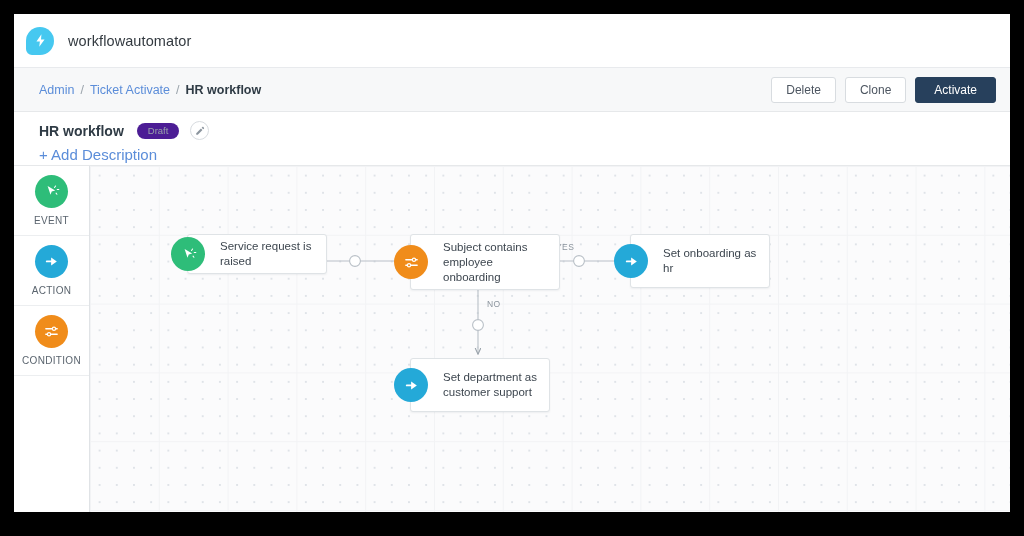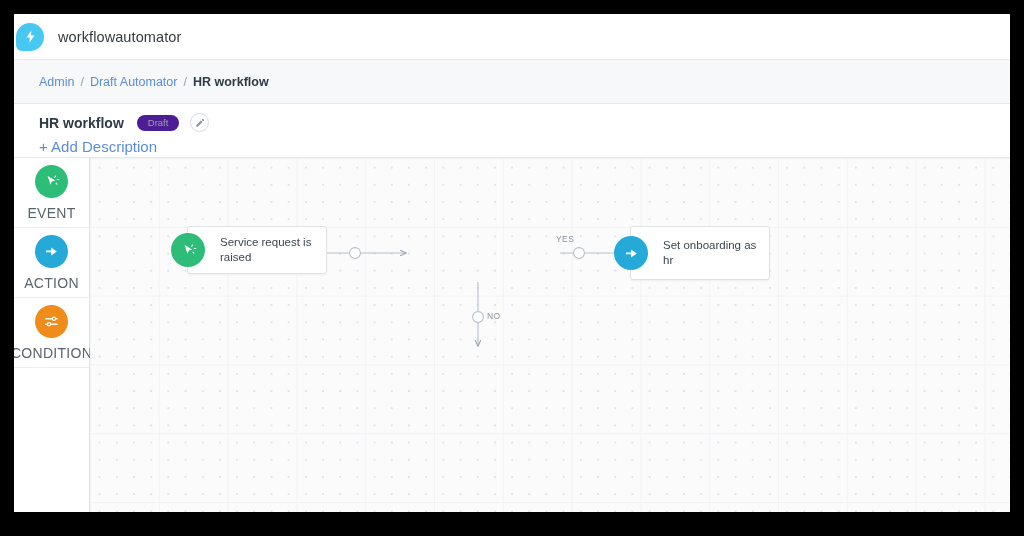--- a/index.html
+++ b/index.html
@@ -18,25 +18,25 @@
     left: 14px;
     top: 14px;
     width: 996px;
     height: 498px;
     background: #ffffff;
     overflow: hidden;
   }
 
   
   #app-bar {
-    height: 46px;
-    background: #ffffff;
-    display: flex;
-    align-items: center;
-    padding-left: 2px;
+    height: 54px;
+    background: #ffffff;
+    display: flex;
+    align-items: center;
+    padding-left: 12px;
     border-bottom: 1px solid #e8eaed;
   }
   #app-logo {
     width: 28px; height: 28px;
     background: #46c8f0;
     border-radius: 14px 14px 14px 6px;
     display: flex; align-items: center; justify-content: center;
     flex: none;
   }
   #app-logo svg { display: block; }
@@ -153,21 +153,21 @@
     justify-content: center;
     cursor: pointer;
   }
   .palette-icon {
     width: 33px; height: 33px;
     border-radius: 50%;
     display: flex; align-items: center; justify-content: center;
   }
   .palette-label {
     margin-top: 7px;
-    font-size: 14px;
+    font-size: 10px;
     color: #5a646e;
     letter-spacing: .3px;
   }
 
   
   #flow-canvas {
     position: relative;
     flex: 1;
     background-color: #fbfbfc;
     background-image:
@@ -230,25 +230,30 @@
         <path d="M13.5 2 L5.5 13.5 H11 L10 22 L18.5 10.2 H12.8 L13.5 2 Z" fill="#ffffff"></path>
       </svg>
     </div>
     <div id="app-title-text">workflowautomator</div>
   </div>
 
   <div id="breadcrumb-bar">
     <div id="breadcrumb">
       <a class="crumb-link">Admin</a>
       <span class="crumb-sep">/</span>
-      <a class="crumb-link">Draft Automator</a>
+      <a class="crumb-link">Ticket Activate</a>
       <span class="crumb-sep">/</span>
       <span class="crumb-current">HR workflow</span>
     </div>
 
+    <div id="header-actions">
+      <button class="hdr-btn">Delete</button>
+      <button class="hdr-btn">Clone</button>
+      <button class="hdr-btn primary">Activate</button>
+    </div>
   </div>
 
   <div id="title-block">
     <div id="title-row">
       <span id="flow-title">HR workflow</span>
       <span id="status-badge">Draft</span>
       <span id="edit-title-button">
         <svg width="10" height="10" viewBox="0 0 24 24" aria-hidden="true">
           <path d="M3 17.3 L14.2 6.1 L17.9 9.8 L6.7 21 H3 Z" fill="#8b949d"></path>
           <path d="M16 4.3 L17.7 2.6 C18.4 1.9 19.4 1.9 20.1 2.6 L21.4 3.9 C22.1 4.6 22.1 5.6 21.4 6.3 L19.7 8 Z" fill="#8b949d"></path>
@@ -313,41 +318,63 @@
         <circle cx="265" cy="95" r="5.4" fill="#ffffff" stroke="#b9c0c7" stroke-width="1.1"></circle>
 
         <line x1="470" y1="95" x2="536" y2="95" stroke="#b9c0c7" stroke-width="1.1" marker-end="url(#arrow)"></line>
         <circle cx="489" cy="95" r="5.4" fill="#ffffff" stroke="#b9c0c7" stroke-width="1.1"></circle>
 
         <line x1="388" y1="124" x2="388" y2="188" stroke="#b9c0c7" stroke-width="1.1" marker-end="url(#arrow)"></line>
         <circle cx="388" cy="159" r="5.4" fill="#ffffff" stroke="#b9c0c7" stroke-width="1.1"></circle>
       </svg>
 
       <span class="edge-label" style="left:466px; top:76px;">YES</span>
-      <span class="edge-label" style="left:397px; top:133px;margin-top:20px;">NO</span>
-
-      <div class="flow-node" style="left:97px; top:68px; width:140px; height:48px;">
+      <span class="edge-label" style="left:397px; top:133px;">NO</span>
+
+      <div class="flow-node" style="left:97px; top:68px; width:140px; height:40px;">
         <span class="node-icon" style="background:#2ebd79">
           <svg width="17" height="17" viewBox="0 0 24 24" aria-hidden="true">
             <path d="M6.5 4.2 L17.2 10.6 L12.3 12 L10.6 16.6 Z" fill="#ffffff"></path>
             <rect x="16.4" y="3.2" width="1.5" height="4" rx=".7" fill="#ffffff" transform="rotate(35 17 5)"></rect>
             <rect x="19.2" y="8.4" width="4" height="1.5" rx=".7" fill="#ffffff"></rect>
             <rect x="18.2" y="13.4" width="1.5" height="3.4" rx=".7" fill="#ffffff" transform="rotate(-38 19 15)"></rect>
           </svg>
         </span>
         <span class="node-text">Service request is raised</span>
       </div>
 
+      <div class="flow-node" style="left:320px; top:68px; width:150px; height:56px;">
+        <span class="node-icon" style="background:#f08c1a">
+          <svg width="17" height="17" viewBox="0 0 24 24" aria-hidden="true">
+            <rect x="3" y="7" width="18" height="2.2" rx="1.1" fill="#ffffff"></rect>
+            <circle cx="15.5" cy="8.1" r="3.1" fill="#ffffff"></circle>
+            <circle cx="15.5" cy="8.1" r="1.5" fill="#f08c1a"></circle>
+            <rect x="3" y="14.8" width="18" height="2.2" rx="1.1" fill="#ffffff"></rect>
+            <circle cx="8.5" cy="15.9" r="3.1" fill="#ffffff"></circle>
+            <circle cx="8.5" cy="15.9" r="1.5" fill="#f08c1a"></circle>
+          </svg>
+        </span>
+        <span class="node-text">Subject contains employee onboarding</span>
+      </div>
 
       <div class="flow-node" style="left:540px; top:68px; width:140px; height:54px;">
         <span class="node-icon" style="background:#24a9d8">
           <svg width="17" height="17" viewBox="0 0 24 24" aria-hidden="true">
             <rect x="4" y="10.6" width="9" height="2.6" rx="1.3" fill="#ffffff"></rect>
             <path d="M11.5 6.4 L19.5 12 L11.5 17.6 Z" fill="#ffffff"></path>
           </svg>
         </span>
         <span class="node-text">Set onboarding as hr</span>
       </div>
 
+      <div class="flow-node" style="left:320px; top:192px; width:140px; height:54px;">
+        <span class="node-icon" style="background:#24a9d8">
+          <svg width="17" height="17" viewBox="0 0 24 24" aria-hidden="true">
+            <rect x="4" y="10.6" width="9" height="2.6" rx="1.3" fill="#ffffff"></rect>
+            <path d="M11.5 6.4 L19.5 12 L11.5 17.6 Z" fill="#ffffff"></path>
+          </svg>
+        </span>
+        <span class="node-text">Set department as customer support</span>
+      </div>
 
     </div>
   </div>
 </div>
 
 </body></html>

